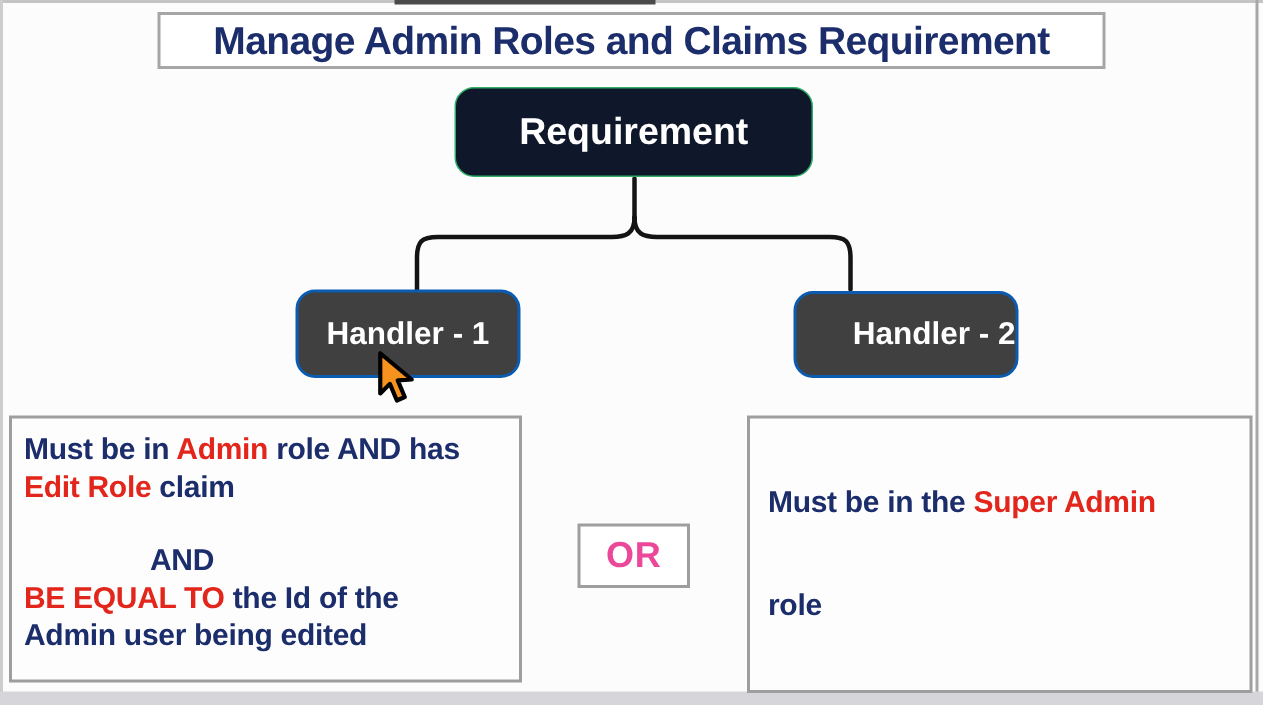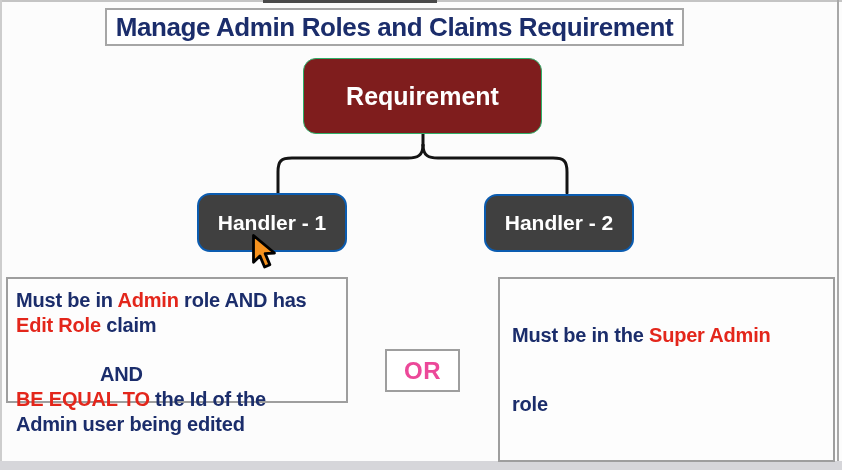--- a/index.html
+++ b/index.html
@@ -9,53 +9,53 @@
     font-family:"Liberation Sans","DejaVu Sans",sans-serif;
     font-weight:700;
   }
   .edge-right{position:absolute;left:837px;top:0;width:2px;height:470px;background:#a8a8a8;}
   .edge-left{position:absolute;left:0;top:0;width:2px;height:470px;background:#cdcdcd;}
   .edge-top{position:absolute;left:0;top:0;width:842px;height:2px;background:#c4c4c4;}
   .edge-top-dark{position:absolute;left:263px;top:0;width:174px;height:3px;background:#4a4a4a;}
   .bottom-strip{position:absolute;left:0;top:461px;width:842px;height:9px;background:#d6d6da;}
 
   .title-box{
-    position:absolute;left:105px;top:8px;width:579px;height:38px;
+    position:absolute;left:105px;top:8px;width:632px;height:38px;
     background:#ffffff;border:2px solid #a6a6a6;box-sizing:border-box;
     display:flex;align-items:center;justify-content:center;
   }
   .title-box span{
     color:#1b2d6b;font-size:26px;letter-spacing:-0.4px;white-space:nowrap;
   }
 
   .node{
     position:absolute;box-sizing:border-box;border-radius:13px;
     display:flex;align-items:center;justify-content:center;
     color:#ffffff;white-space:nowrap;
   }
   .node-requirement{
-    left:303px;top:58px;width:239px;height:76px;
-    background:#7f1d1d;border:1px solid #2fae68;font-size:25px;
+    left:303px;top:58px;width:239px;height:60px;
+    background:#0f172a;border:1px solid #2fae68;font-size:25px;
   }
   .node-handler{
     background:#404040;border:2px solid #0b5cb0;font-size:21px;
   }
   .node-handler1{left:197px;top:193px;width:150px;height:59px;}
-  .node-handler2{left:484px;top:194px;width:150px;height:58px;}
+  .node-handler2{left:529px;top:194px;width:150px;height:58px;justify-content:flex-end;}
 
   .connectors{position:absolute;left:0;top:0;width:842px;height:470px;pointer-events:none;}
 
   .cursor{position:absolute;left:250px;top:234px;width:28px;height:38px;}
 
   .note{
     position:absolute;box-sizing:border-box;background:#fdfdfd;
     border:2px solid #9e9e9e;color:#1b2d6b;
   }
   .note-left{
-    left:6px;top:277px;width:342px;height:126px;
+    left:6px;top:277px;width:342px;height:178px;
     padding:9px 6px 0 8px;font-size:20px;line-height:25px;letter-spacing:-0.2px;
   }
   .note-right{
     left:498px;top:277px;width:337px;height:185px;
     display:flex;flex-direction:column;justify-content:center;
     padding:0 8px 0 12px;font-size:20px;line-height:27px;letter-spacing:-0.2px;gap:42px;
   }
   .nline{white-space:nowrap;}
   .nline-and{margin-left:84px;margin-top:24px;}
   .nline-p2{margin-top:15px;}

